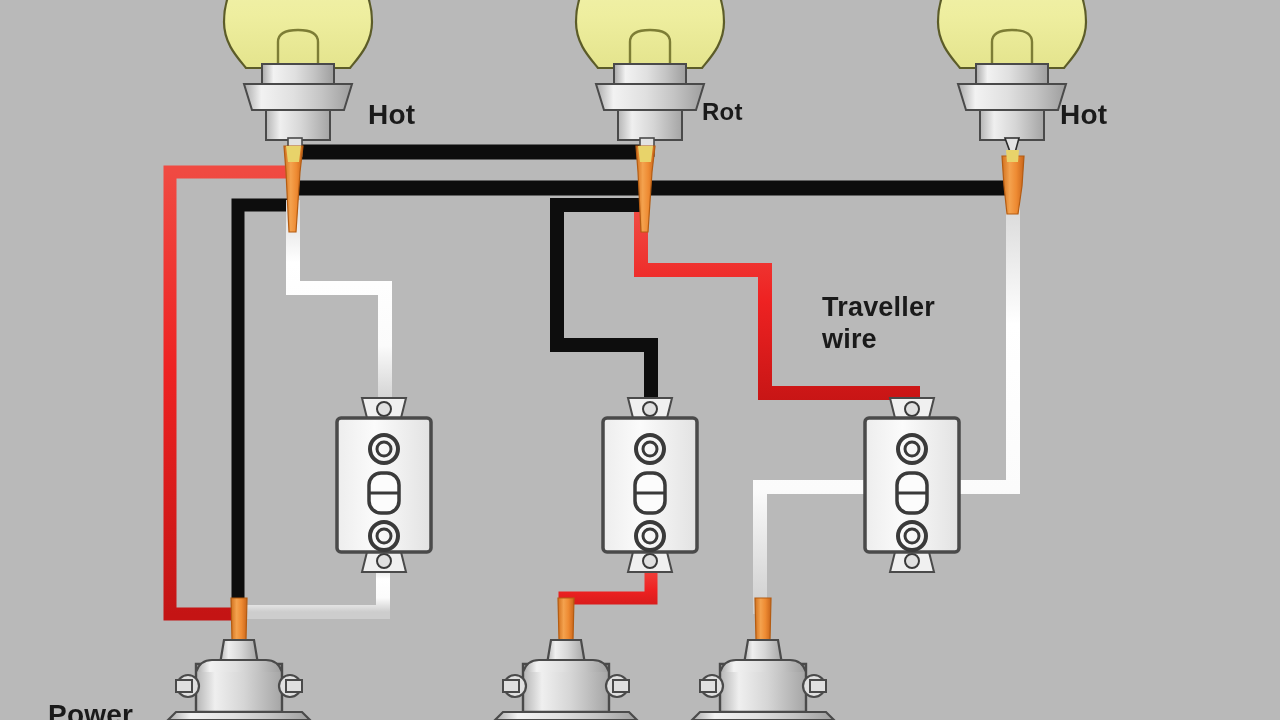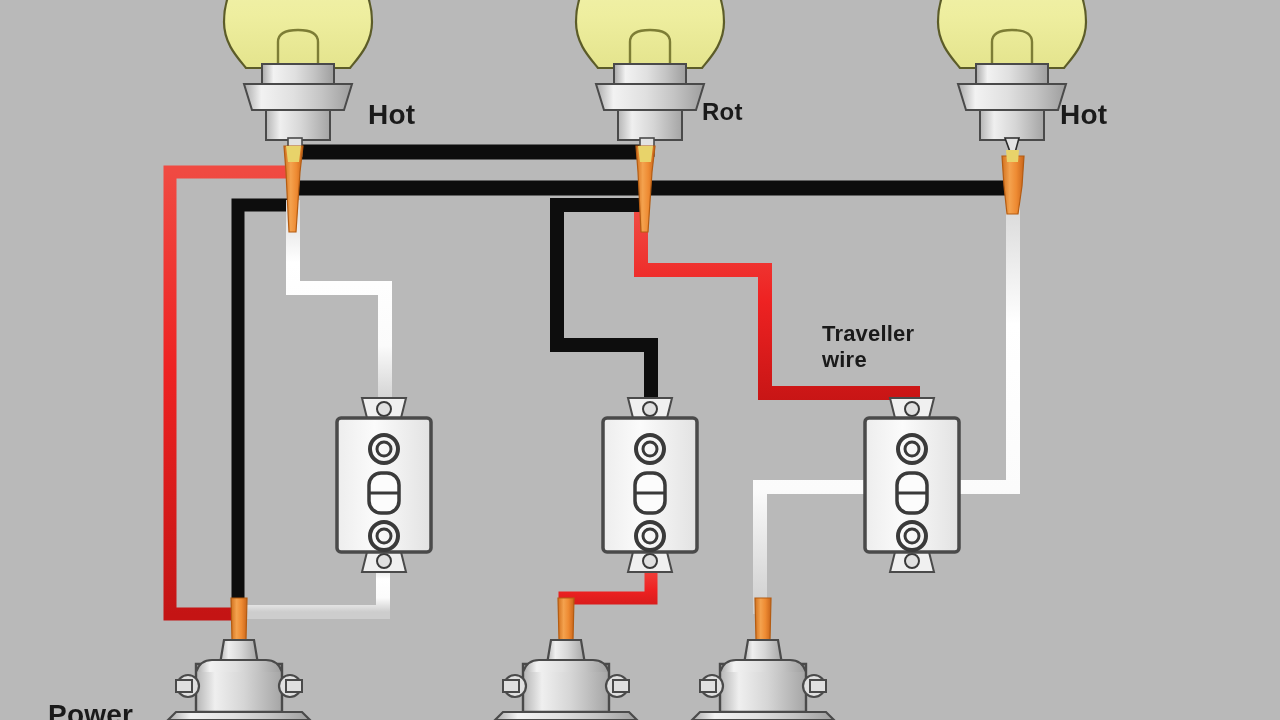--- a/index.html
+++ b/index.html
@@ -28,21 +28,21 @@
     font-family: "Liberation Sans", sans-serif;
     font-weight: bold;
     color: #1a1a1a;
     white-space: pre-line;
     line-height: 1.18;
     letter-spacing: 0.2px;
   }
   #label-hot-left   { left: 368px; top: 98px;  font-size: 28px; }
   #label-rot-mid    { left: 702px; top: 98px;  font-size: 24px; }
   #label-hot-right  { left: 1060px; top: 98px; font-size: 28px; }
-  #label-traveller  { left: 822px; top: 292px; font-size: 22px; margin-top: 29px; }
+  #label-traveller  { left: 822px; top: 292px; font-size: 27px; }
   #label-power      { left: 48px;  top: 698px; font-size: 28px; }
 </style>
 </head>
 <body>
 
 <div id="stage">
 
   <svg id="diagram-svg" viewBox="0 0 1280 720" xmlns="http://www.w3.org/2000/svg">
 
     <defs>

